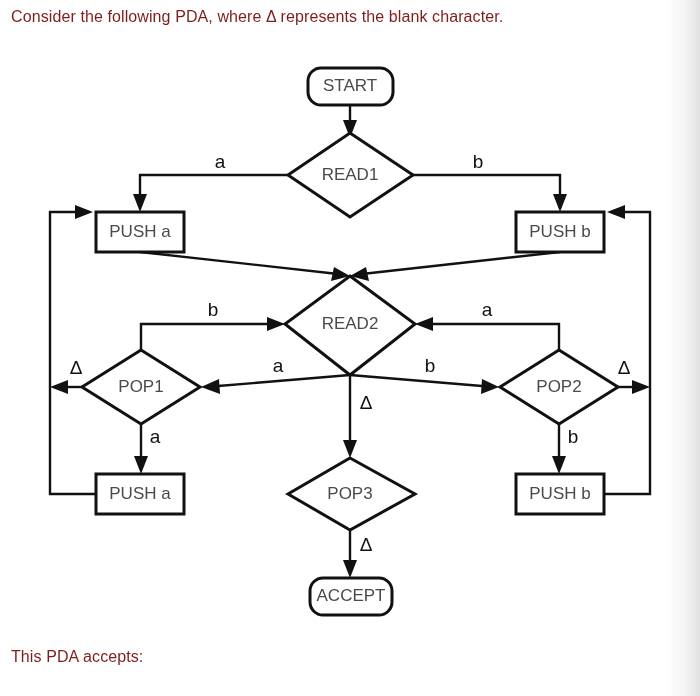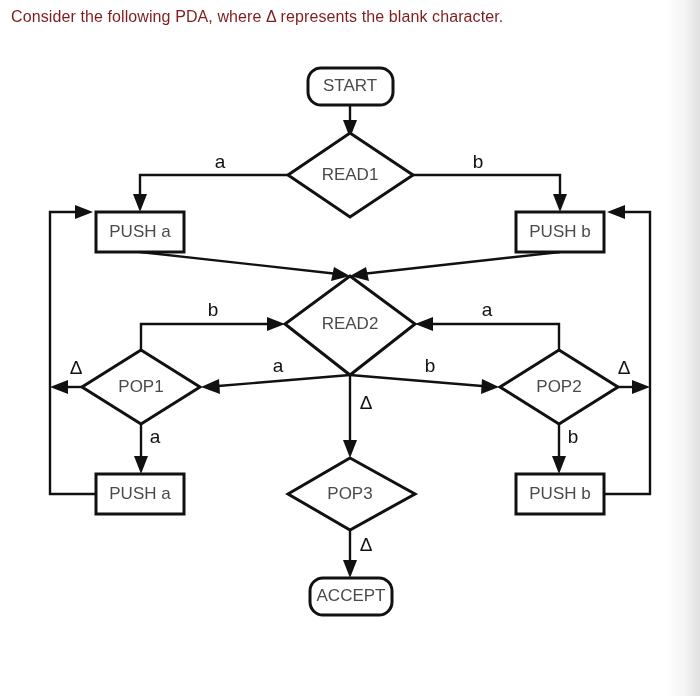--- a/index.html
+++ b/index.html
@@ -226,16 +226,17 @@
       <text class="node-label" x="560" y="449">PUSH b</text>
     </g>
 
     <g>
       <rect class="shape" x="310" y="532" width="82" height="37" rx="13" ry="13"></rect>
       <text class="node-label" x="351" y="551">ACCEPT</text>
     </g>
 
   </svg>
 
+  <div class="prompt-text" id="prompt-bottom">This PDA accepts:</div>
 
   <div id="edge-shade"></div>
 
 </div>
 
 </body></html>

